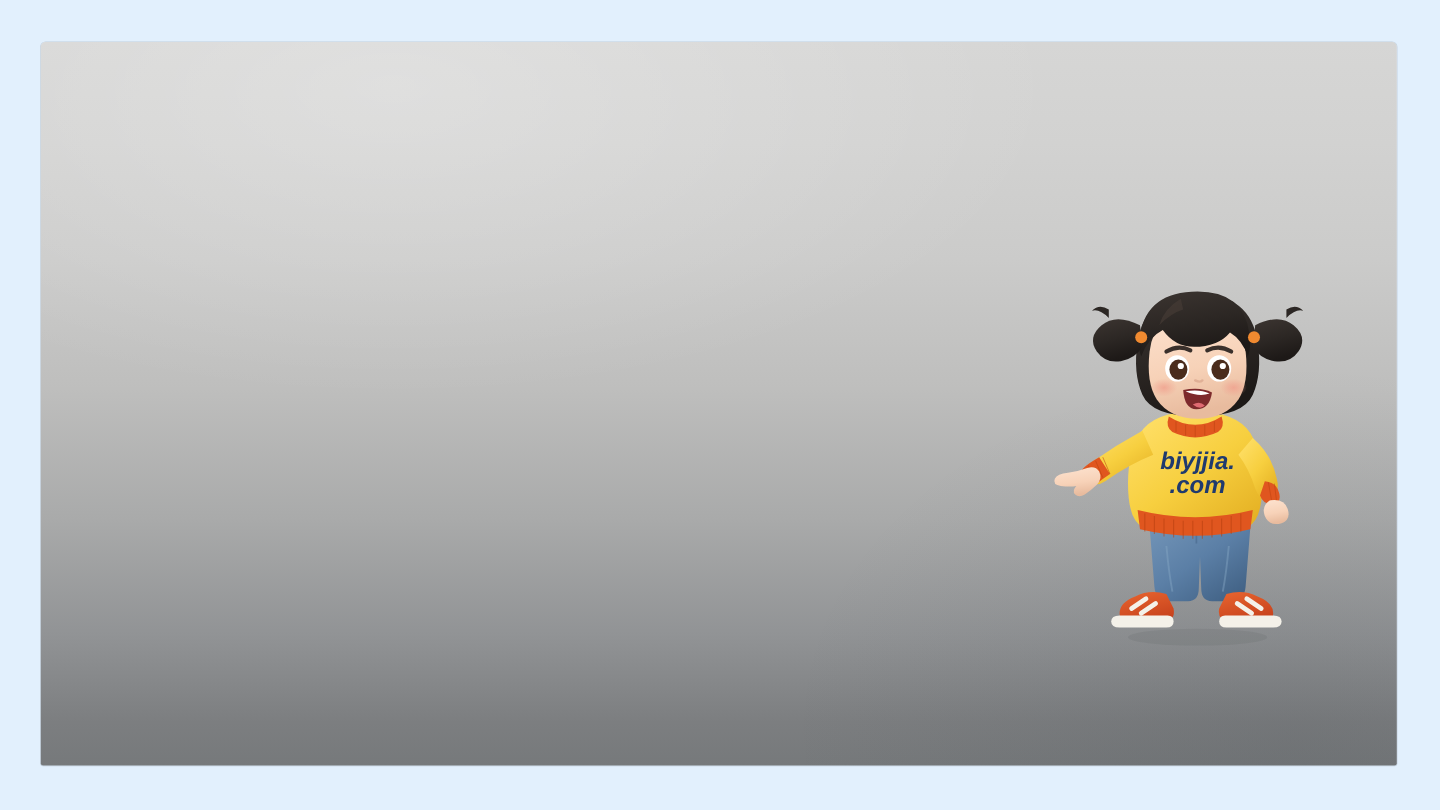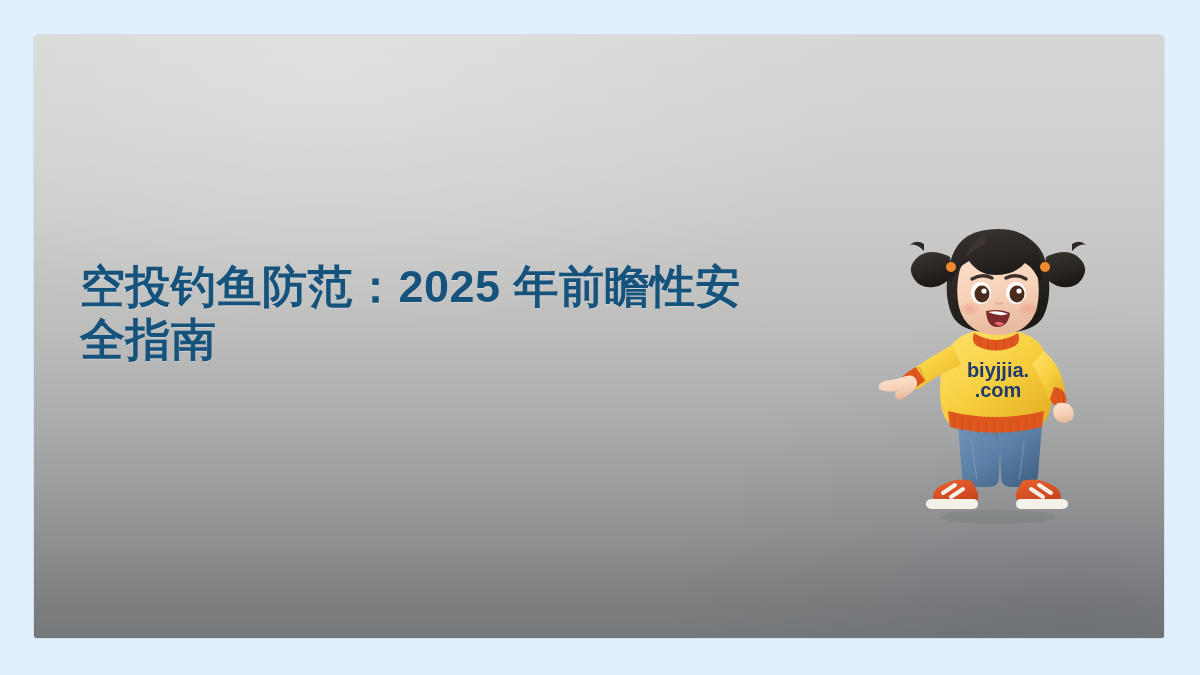--- a/index.html
+++ b/index.html
@@ -79,35 +79,35 @@
     font-weight: 600;
     color: #1d6487;
     text-shadow: 0 1px 0 rgba(255,255,255,0.20);
     max-width: 690px;
   }
 
   
   .mascot {
     position: absolute;
     left: 842px;
-    top: 186px;
+    top: 200px;
     width: 240px;
     height: 310px;
+    font-style: italic;
   }
   .mascot svg { display: block; width: 100%; height: 100%; }
 </style>
 </head>
 <body>
 
 <div class="stage">
 
   <div class="slide-card">
 
     <div class="text-block">
-      <h1 class="slide-title">空投钓鱼防范：2025 年前瞻性安全指南</h1>
     </div>
 
     <div class="mascot">
       <svg viewBox="0 0 240 310" xmlns="http://www.w3.org/2000/svg">
         <defs>
           <linearGradient id="gHair" x1="0" y1="0" x2="0.3" y2="1">
             <stop offset="0" stop-color="#3c3531"></stop>
             <stop offset="0.55" stop-color="#2c2724"></stop>
             <stop offset="1" stop-color="#1d1917"></stop>
           </linearGradient>

